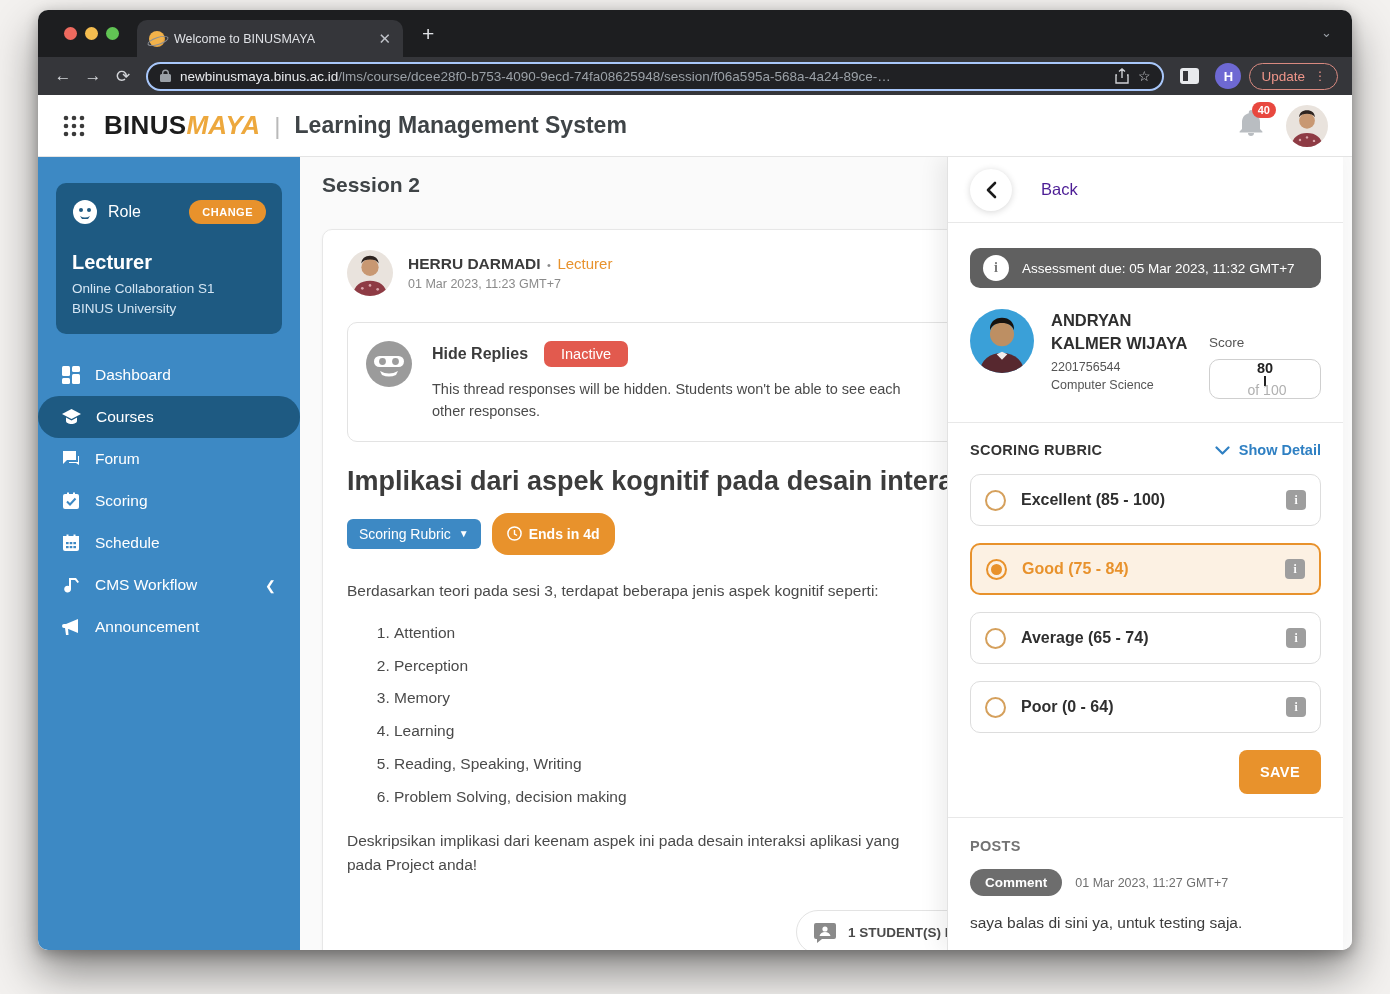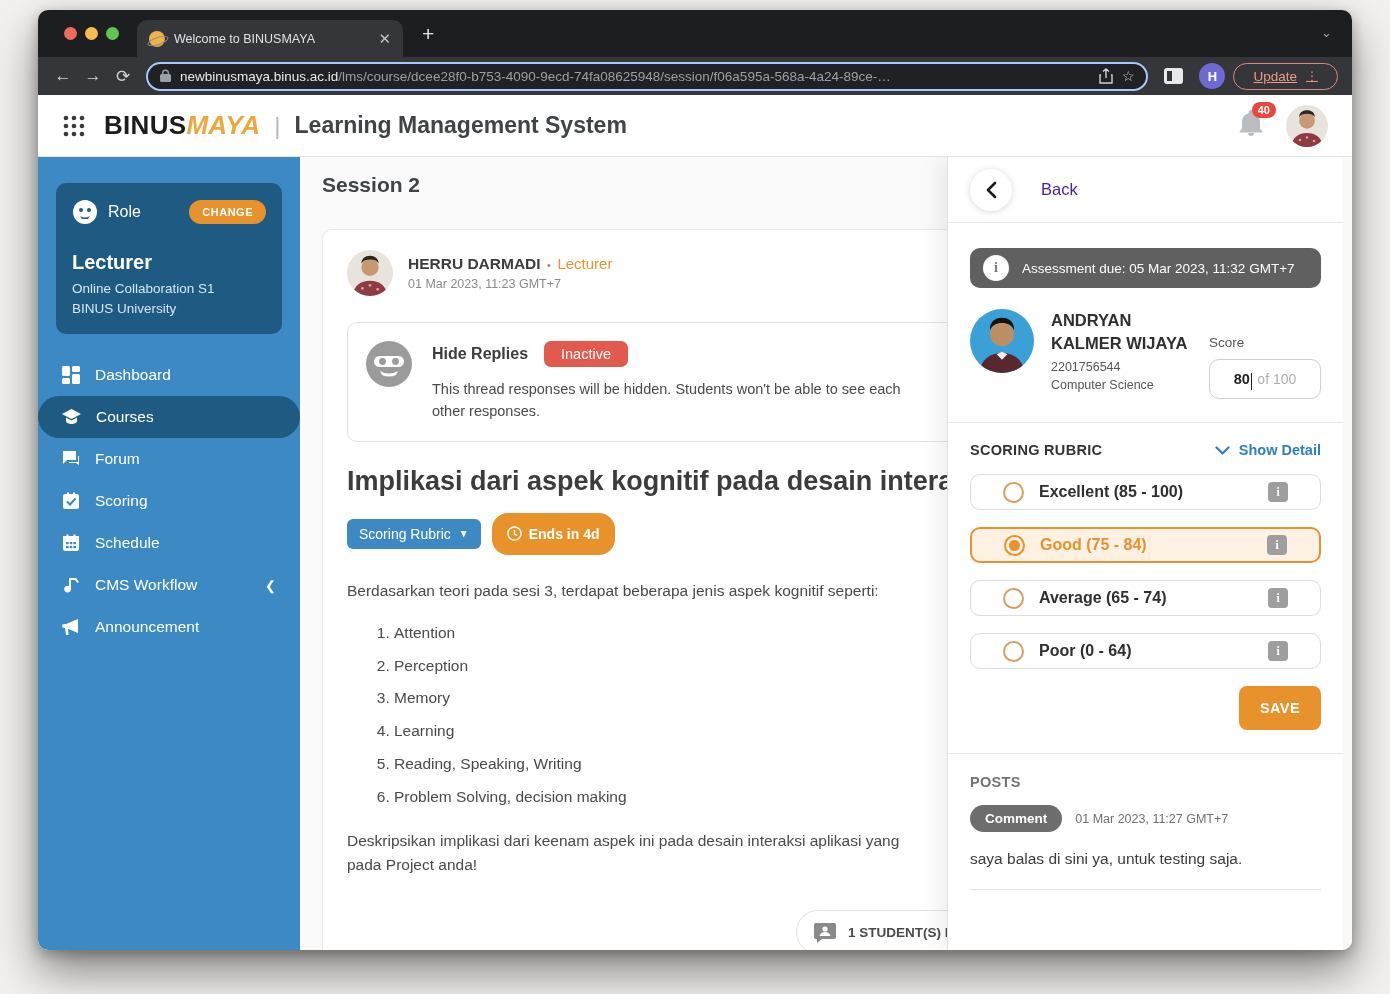--- a/index.html
+++ b/index.html
@@ -29,21 +29,21 @@
             display:flex; align-items:center; padding:0 12px; gap:9px; margin:0 8px; }
   .lock { flex-shrink:0; }
   .url-text { flex:1; min-width:0; font-size:13.5px; white-space:nowrap; overflow:hidden; color:#9aa0a6; }
   .url-text .domain { color:#e8eaed; }
   .url-ic { color:#cfd1d5; font-size:14px; flex-shrink:0; }
   .side-panel-ic { width:19px; height:16px; border:2px solid #e8eaed; border-radius:3px; position:relative; margin:0 8px; flex-shrink:0; background:#e8eaed; }
   .side-panel-ic::after{ content:""; position:absolute; left:1px; top:1px; bottom:1px; width:5px; background:#35363a; }
   .chrome-avatar { width:26px; height:26px; border-radius:50%; background:#6e69d3; color:#fff; font-size:13px; font-weight:700;
                    display:flex; align-items:center; justify-content:center; margin:0 8px; flex-shrink:0; }
   .update-btn { height:27px; border:1px solid #d98a80; border-radius:14px; color:#f0968a; font-size:13.5px;
-                display:flex; align-items:center; gap:9px; padding:0 19px; margin-right:4px; flex-shrink:0;text-decoration:underline; }
+                display:flex; align-items:center; gap:9px; padding:0 11px; margin-right:4px; flex-shrink:0; }
   .update-btn .dots { font-size:12px; letter-spacing:0; }
 
   
   .app-header { height:62px; background:#fff; display:flex; align-items:center; padding:0 24px; border-bottom:1px solid #e4e4e4; position:relative; z-index:5; }
   .grid-icon { margin-right:18px; }
   .brand { font-size:26px; font-weight:700; letter-spacing:.3px; }
   .brand .binus { color:#1c1c1c; }
   .brand .maya { color:#eda83d; font-style:italic; }
   .brand-sep { color:#b9b9b9; font-size:24px; font-weight:300; margin:0 14px; }
   .app-title { color:#3f4447; font-size:23px; font-weight:700; }
@@ -114,30 +114,30 @@
                  display:flex; align-items:center; justify-content:center; font-family:"Liberation Serif", serif; flex-shrink:0; }
   .due-text { color:#fff; font-size:13.5px; }
   .student-row { display:flex; margin-top:21px; }
   .student-photo { width:64px; height:64px; border-radius:50%; overflow:hidden; flex-shrink:0; }
   .student-info { margin-left:17px; flex:1; }
   .student-name { font-size:16.5px; font-weight:700; color:#2f2f2f; line-height:1.4; }
   .student-id { font-size:12.5px; color:#555; margin-top:5px; }
   .student-major { font-size:12.5px; color:#555; margin-top:4px; }
   .score-col { width:112px; flex-shrink:0; }
   .score-label { font-size:13.5px; color:#555; margin-bottom:9px;margin-top:26px; }
-  .score-box { border:1.5px solid #cfcfcf; border-radius:10px; height:40px; display:flex; align-items:center; justify-content:center; }
+  .score-box { border:1.5px solid #cfcfcf; border-radius:10px; height:40px; display:flex; align-items:center; justify-content:center;flex-direction:column; }
   .score-val { font-size:14.5px; font-weight:700; color:#222; }
   .caret-bar { display:inline-block; width:1.5px; height:17px; background:#222; margin:0 1px -4px 1px; }
   .score-suffix { font-size:14px; color:#b0b0b0; margin-left:4px; }
   .panel-divider { border-top:1px solid #e8e8e8; margin:23px -22px 0; }
   .rubric-head { display:flex; justify-content:space-between; align-items:center; margin:19px 0 16px; }
   .rubric-title { font-size:14.5px; font-weight:700; color:#333; letter-spacing:.3px; }
   .show-detail { color:#2f80c3; font-weight:700; font-size:14.5px; display:flex; align-items:center; gap:9px; }
-  .rubric-option { border:1px solid #ddd; border-radius:10px; height:36px; display:flex; align-items:center;
-                   padding:0 32px; margin-bottom:17px; background:#fff; }
+  .rubric-option { border:1px solid #ddd; border-radius:10px; height:52px; display:flex; align-items:center;
+                   padding:0 14px; margin-bottom:17px; background:#fff; }
   .radio { width:21px; height:21px; border:2px solid #d5a05c; border-radius:50%; margin-right:15px; flex-shrink:0;
            display:flex; align-items:center; justify-content:center; }
   .option-label { font-size:16px; font-weight:700; color:#2f2f2f; }
   .info-sq { margin-left:auto; width:20px; height:20px; background:#9e9e9e; border-radius:4px; color:#fff;
              display:flex; align-items:center; justify-content:center; font-size:11.5px; font-weight:700;
              font-family:"Liberation Serif", serif; }
   .rubric-option.selected { border:2.5px solid #e8922c; background:#fcf1e3; }
   .rubric-option.selected .option-label { color:#e8922c; }
   .rubric-option.selected .radio { border-color:#e8922c; }
   .rubric-option.selected .radio::after { content:""; width:11px; height:11px; border-radius:50%; background:#e8922c; }

